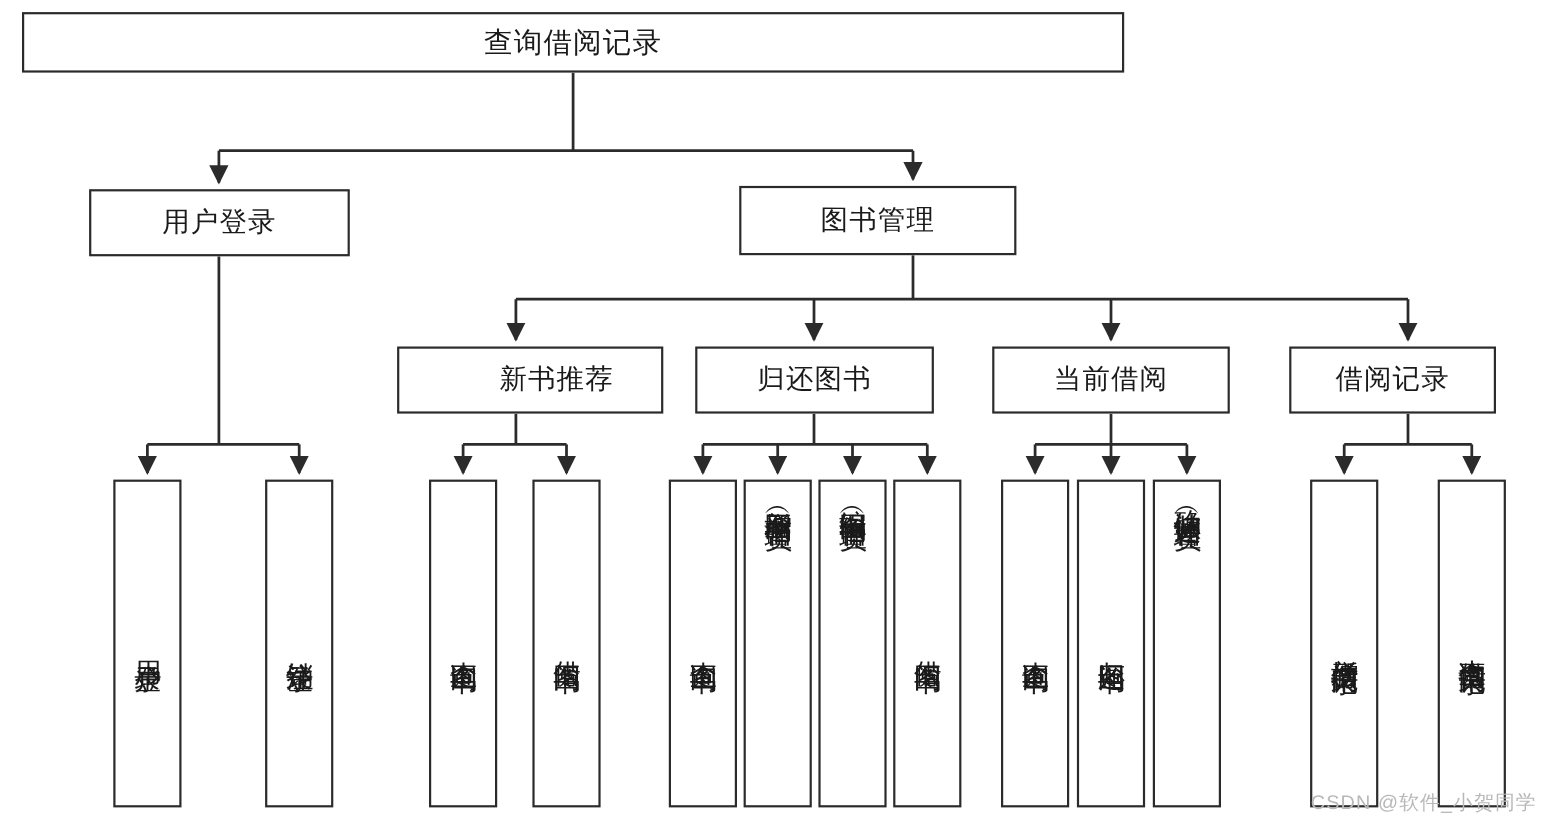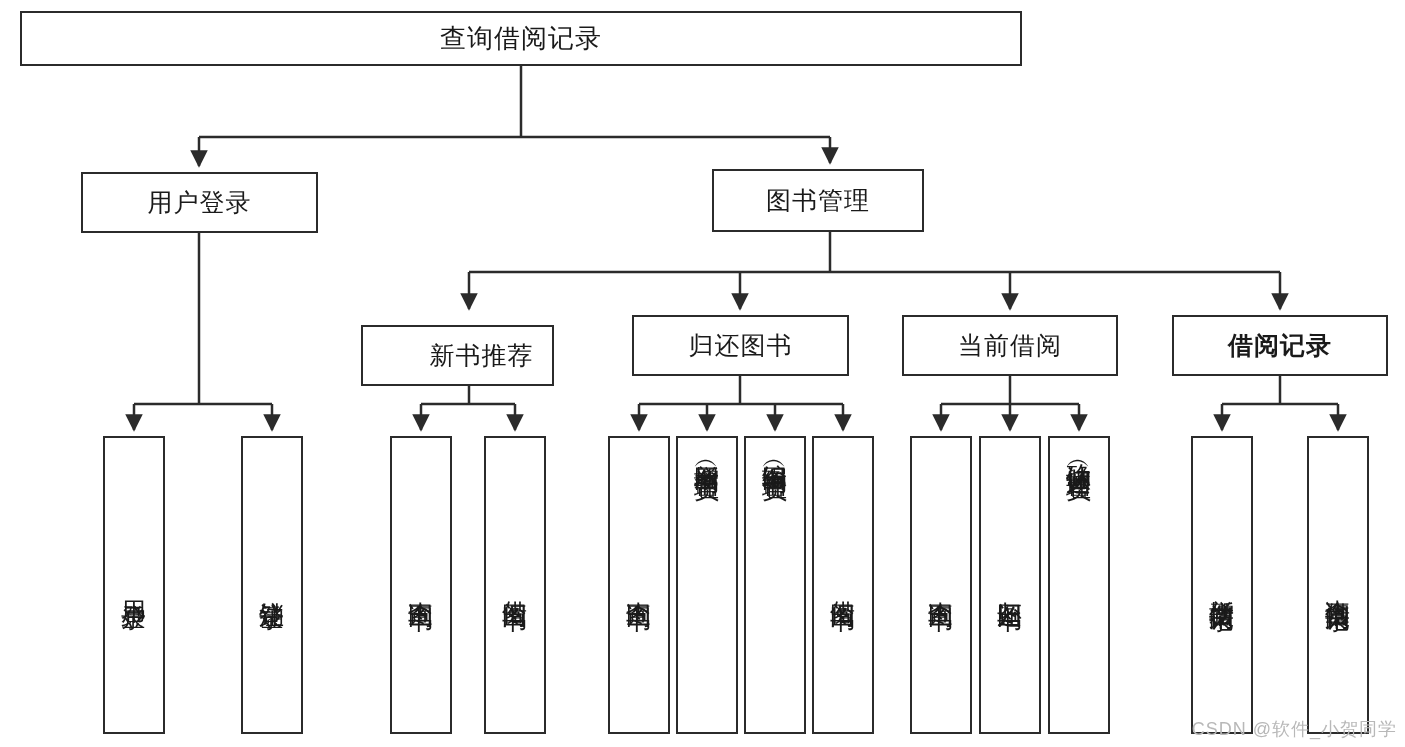--- a/index.html
+++ b/index.html
@@ -127,34 +127,34 @@
     </g>
   </svg>
 
   <div class="node root" style="left:20px; top:11px; width:1002px; height:55px;">
     <span class="label">查询借阅记录</span>
   </div>
 
   <div class="node" style="left:81px; top:172px; width:237px; height:61px;">
     <span class="label">用户登录</span>
   </div>
-  <div class="node" style="left:712px; top:169px; width:212px; height:63px;">
+  <div class="node" style="left:672px; top:169px; width:252px; height:63px;">
     <span class="label">图书管理</span>
   </div>
 
-  <div class="node" style="left:361px; top:325px; width:193px; height:61px;padding-left:48px;">
+  <div class="node" style="left:361px; top:315px; width:242px; height:61px;padding-left:48px;">
     <span class="label">新书推荐</span>
   </div>
   <div class="node" style="left:632px; top:315px; width:217px; height:61px;">
     <span class="label">归还图书</span>
   </div>
   <div class="node" style="left:902px; top:315px; width:216px; height:61px;justify-content:center;">
     <span class="label">当前借阅</span>
   </div>
-  <div class="node" style="left:1172px; top:315px; width:216px; height:61px;font-weight:bold;">
+  <div class="node" style="left:1172px; top:315px; width:188px; height:61px;">
     <span class="label">借阅记录</span>
   </div>
 
   <div class="leaf center" style="left:103px; top:436px; width:62px; height:298px;">
     <span class="vlabel">用户登录</span>
   </div>
   <div class="leaf center" style="left:241px; top:436px; width:62px; height:298px;">
     <span class="vlabel">注销登录</span>
   </div>
 

